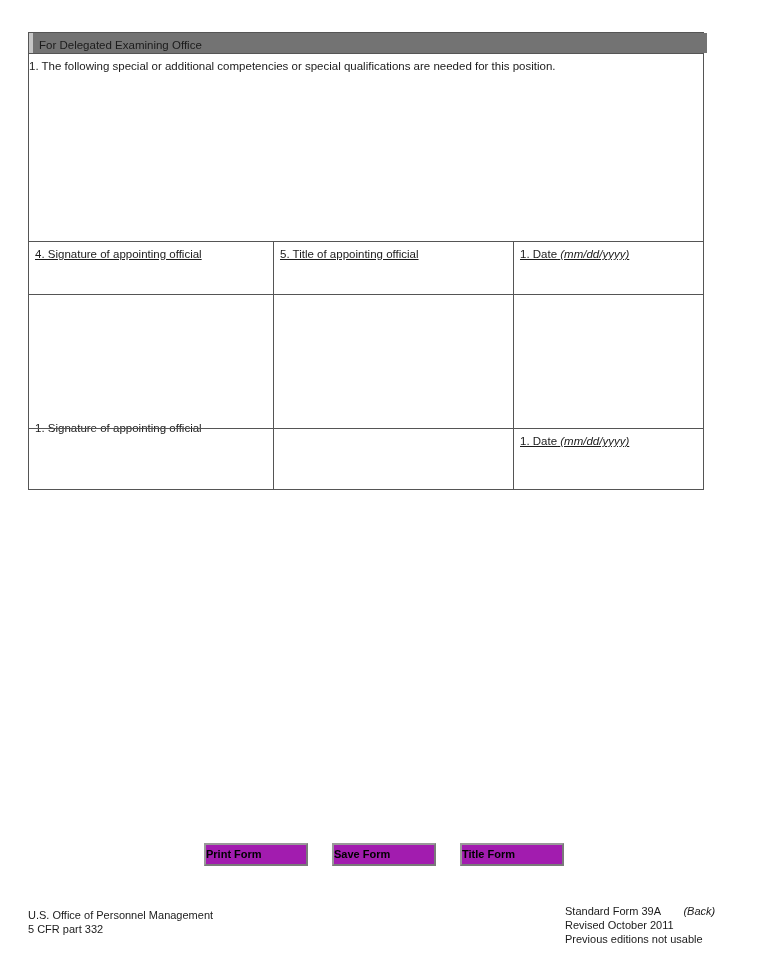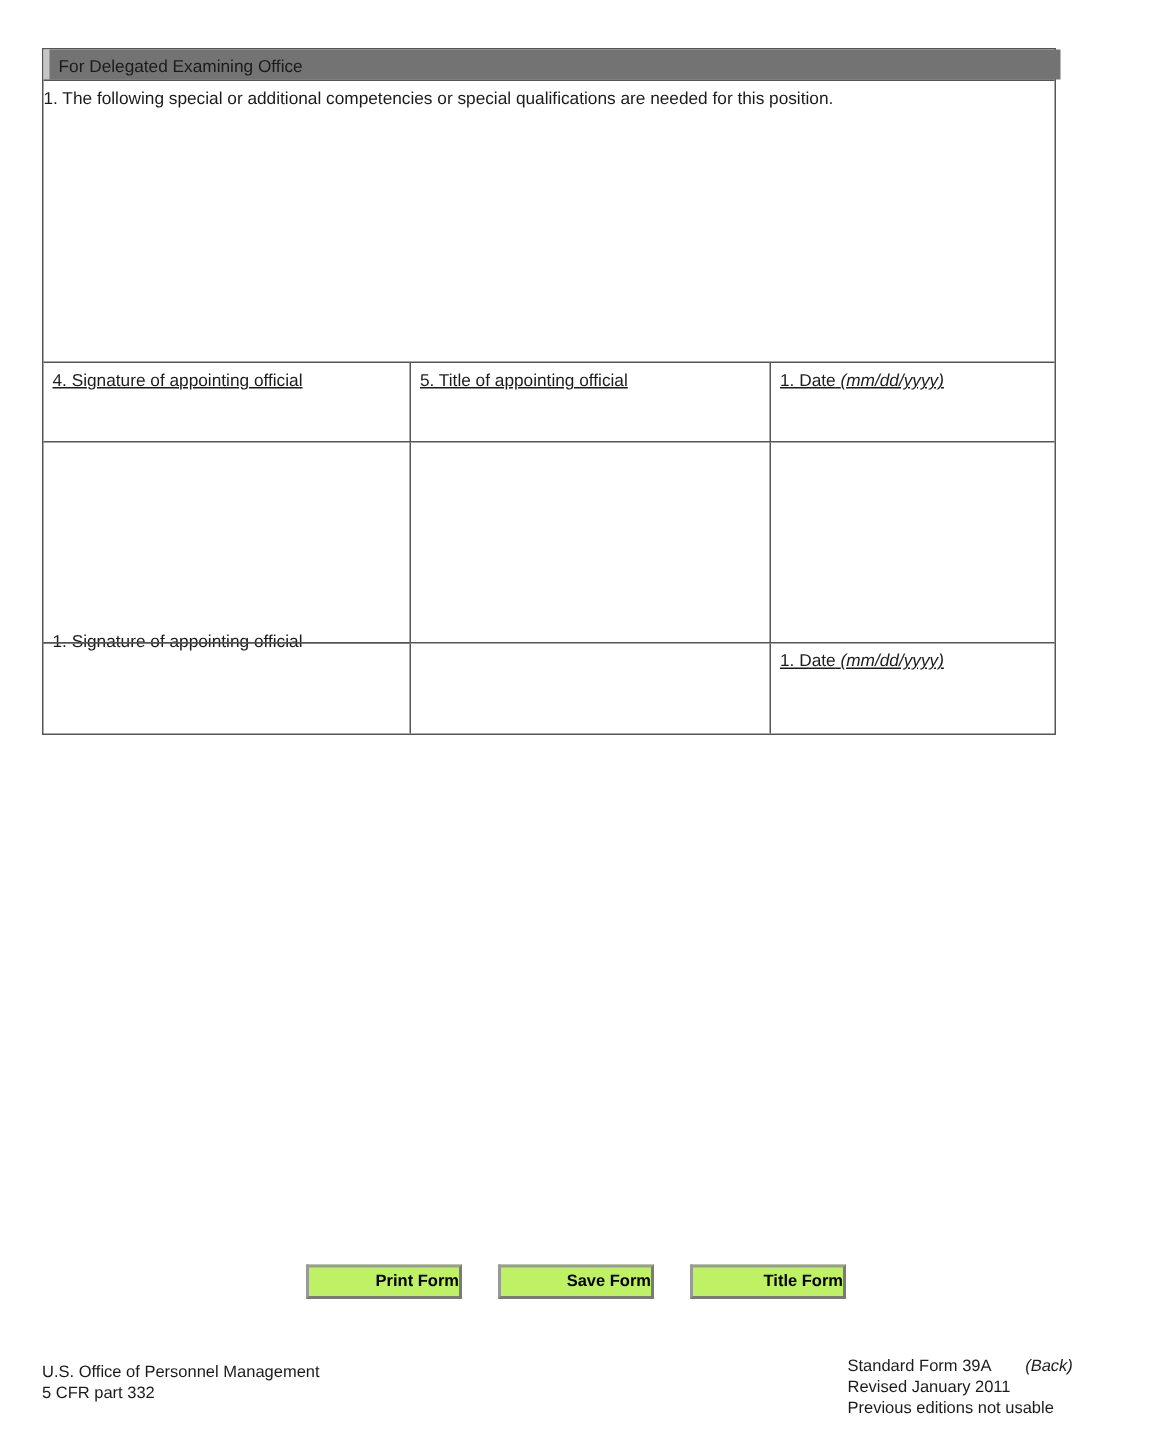--- a/index.html
+++ b/index.html
@@ -132,30 +132,30 @@
     left: 0;
     top: 843px;
     width: 768px;
     display: flex;
     justify-content: center;
     gap: 24px;
   }
   .form-button {
     width: 100px;
     height: 19px;
-    background: #bef264;
+    background: #a21caf;
     border-top: 2px solid #999999;
     border-left: 2px solid #999999;
     border-right: 2px solid #7a7a7a;
     border-bottom: 2px solid #7a7a7a;
     font-family: "Liberation Sans", sans-serif;
     font-size: 11px;
     font-weight: bold;
     color: #000000;
-    text-align: right;
+    text-align: left;
     line-height: 17px;
     box-sizing: content-box;
     padding: 0;
     cursor: pointer;
   }
 
   
   .footer-left {
     position: absolute;
     left: 28px;
@@ -235,15 +235,15 @@
 <div class="footer-left">
   <div>U.S. Office of Personnel Management</div>
   <div>5 CFR part 332</div>
 </div>
 
 <div class="footer-right">
   <div class="nowrap">
     <span>Standard Form 39A</span>
     <span class="ital">(Back)</span>
   </div>
-  <div>Revised January 2011</div>
+  <div>Revised October 2011</div>
   <div>Previous editions not usable</div>
 </div>
 
 </body></html>

